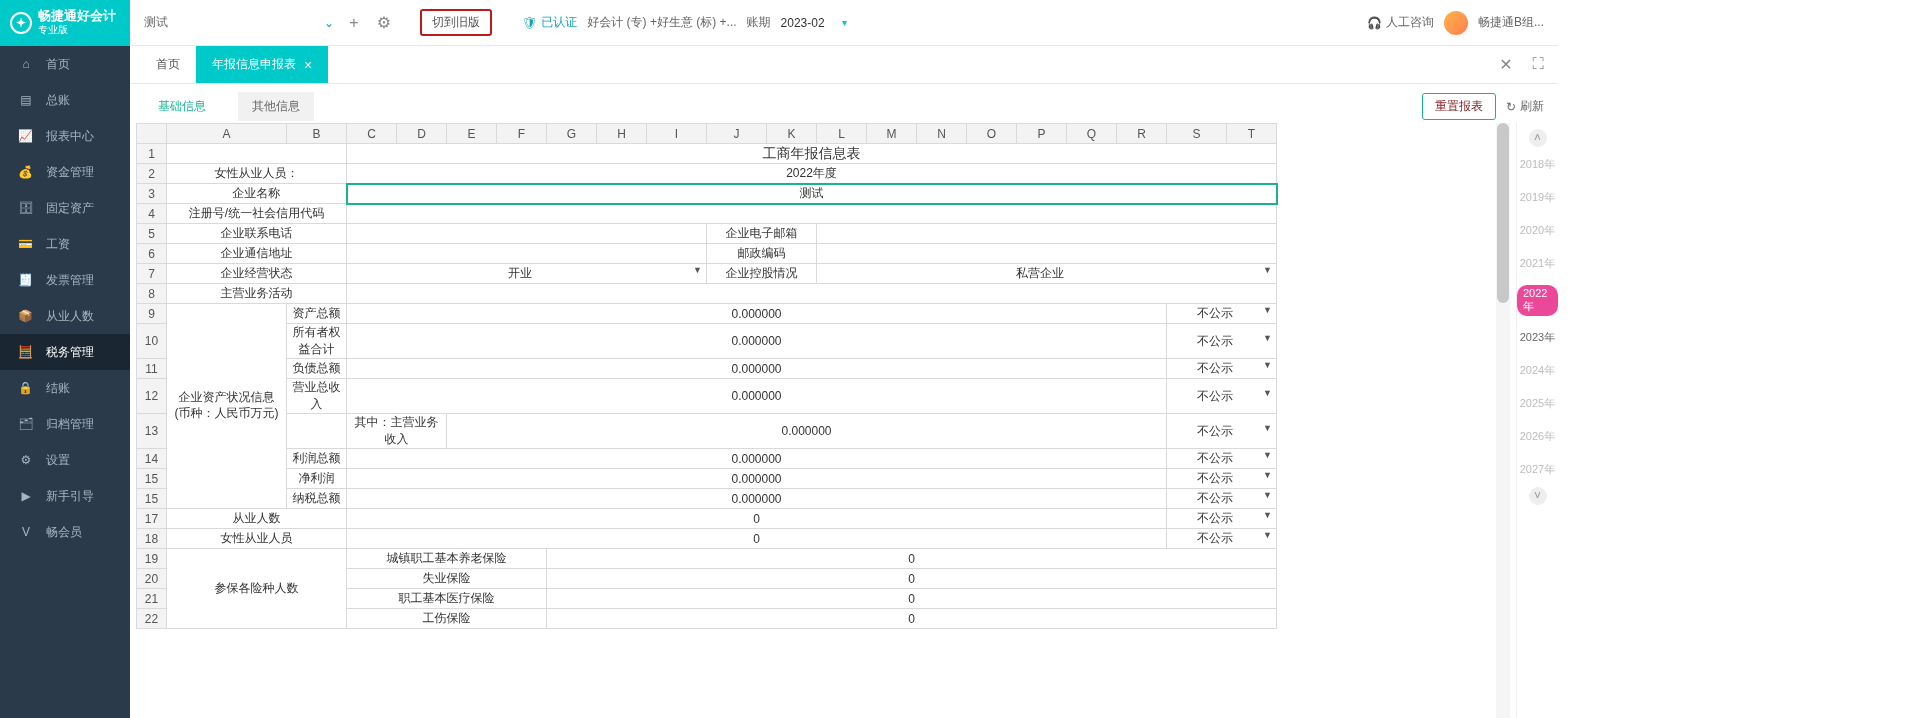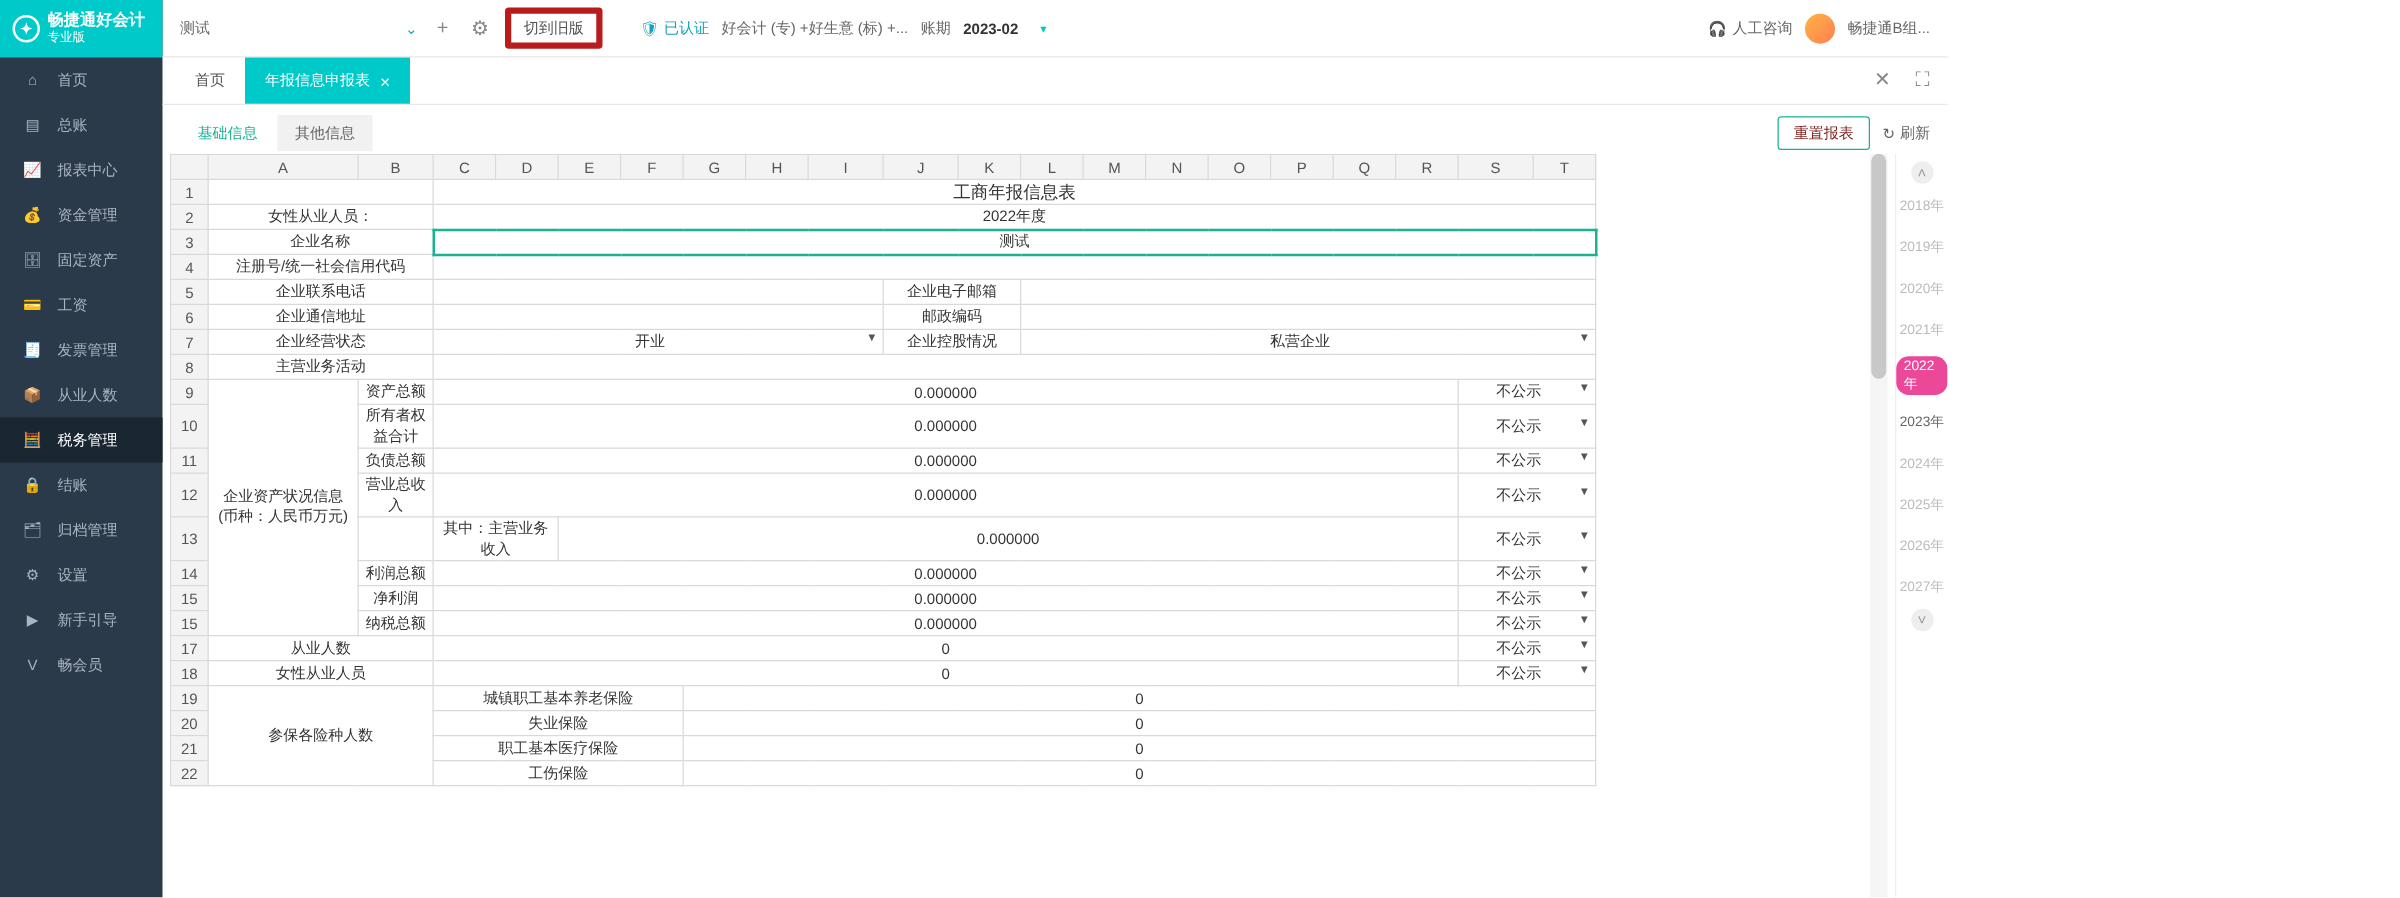--- a/index.html
+++ b/index.html
@@ -14,24 +14,24 @@
 .logo-sub { font-size: 10px; }
 .nav-item { height: 36px; display: flex; align-items: center; padding: 0 18px; color: #a8b4c0; cursor: pointer; gap: 12px; }
 .nav-item.active { background: #1a2632; color: #fff; }
 .nav-icon { width: 16px; height: 16px; display: inline-flex; align-items: center; justify-content: center; }
 
 
 .main { flex: 1; display: flex; flex-direction: column; min-width: 0; }
 .topbar { height: 46px; border-bottom: 1px solid #e8e8e8; display: flex; align-items: center; padding: 0 14px; gap: 10px; }
 .company-select { width: 190px; color: #666; display: flex; align-items: center; justify-content: space-between; cursor: pointer; }
 .top-icon-btn { width: 20px; height: 20px; display: flex; align-items: center; justify-content: center; cursor: pointer; color: #888; font-size: 16px; }
-.old-ver-btn { border: 5px solid #b91c1c; border-radius: 3px; padding: 3px 10px; color: #555; cursor: pointer; }
+.old-ver-btn { border: 2px solid #b91c1c; border-radius: 3px; padding: 3px 10px; color: #555; cursor: pointer; margin-left: 16px; }
 .verified { color: #17a2b8; display: flex; align-items: center; gap: 4px; }
 .top-text { color: #666; }
-.period { color: #333; font-weight: 700; }
+.period { color: #333; font-weight: 400; }
 .spacer { flex: 1; }
 .help-btn { display: flex; align-items: center; gap: 4px; color: #666; cursor: pointer; }
 .avatar { width: 24px; height: 24px; border-radius: 50%; background: linear-gradient(135deg,#ffb347,#ff7f50); }
 
 
 .tabbar { height: 38px; border-bottom: 1px solid #e8e8e8; display: flex; align-items: stretch; padding-left: 10px; position: relative; }
 .tab { display: flex; align-items: center; padding: 0 16px; cursor: pointer; color: #555; }
 .tab.active { background: #00c9c9; color: #fff; }
 .tab .close { margin-left: 8px; font-size: 14px; }
 .tab-close-all { position: absolute; right: 8px; top: 6px; display: flex; gap: 8px; }
@@ -180,21 +180,21 @@
             <span class="close">×</span>
           </div>
         </div>
       <div class="tab-close-all">
         <span>✕</span>
         <span>⛶</span>
       </div>
     </div>
 
     <div class="toolbar">
-      <div id="subtabs" style="display:flex;gap:2px">
+      <div id="subtabs" style="display:flex;gap:18px">
           <span class="subtab active">基础信息</span>
           <span class="subtab">其他信息</span>
         </div>
       <div class="spacer"></div>
       <span class="btn-outline-green">重置报表</span>
       <span class="btn-refresh">
         <span>↻</span>
         <span>刷新</span>
       </span>
     </div>

